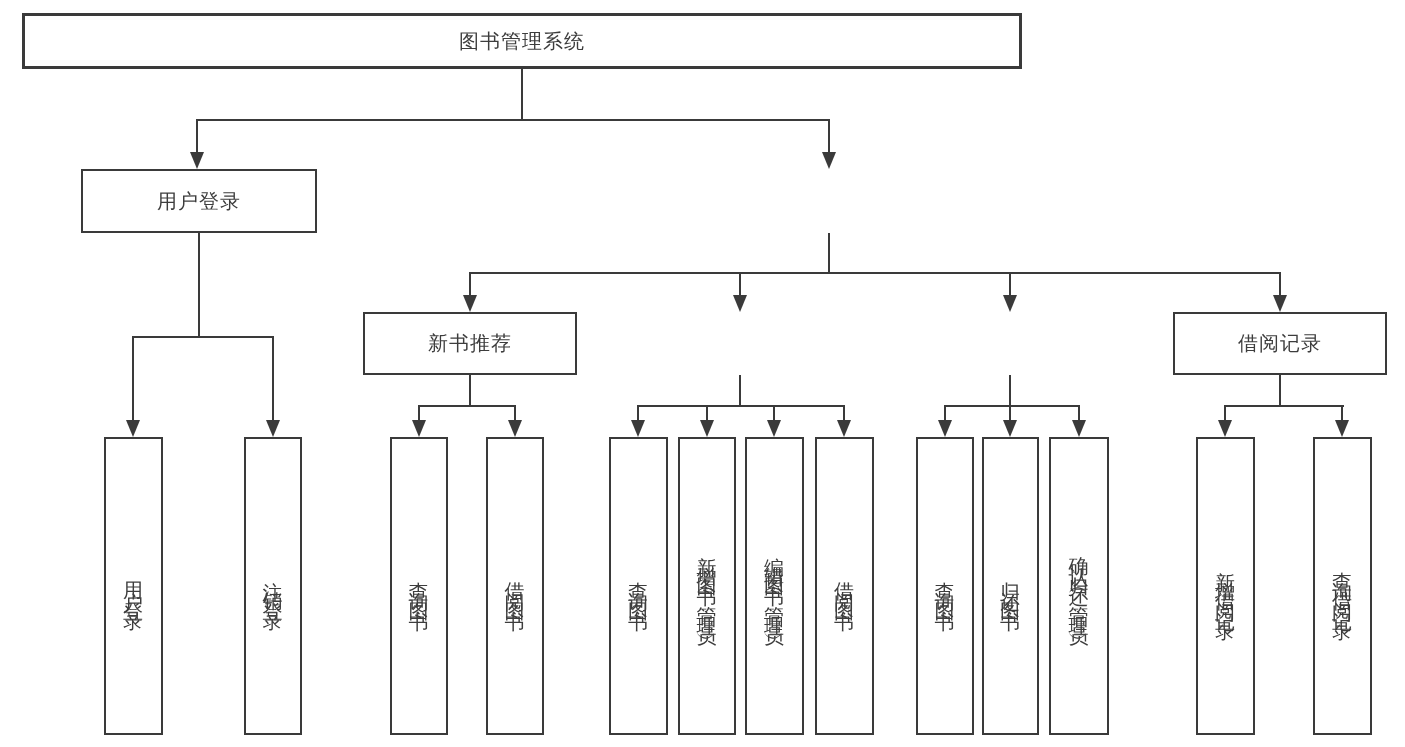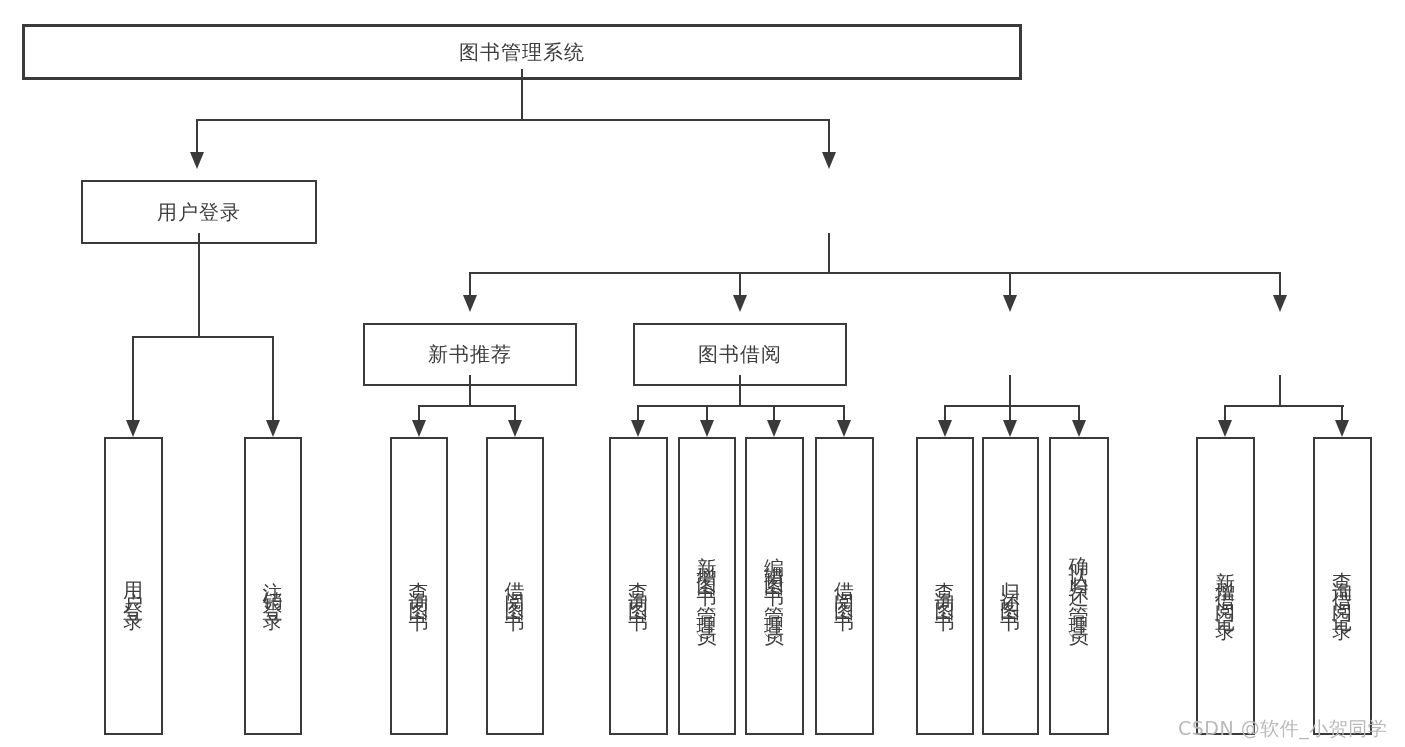--- a/index.html
+++ b/index.html
@@ -13,21 +13,20 @@
   }
   .box{
     position:absolute;
     border:2px solid #3a3a3a;
     background:#ffffff;
     display:flex;align-items:center;justify-content:center;
     box-sizing:border-box;
     font-size:20px;
     letter-spacing:1px;
     color:#3d3d3d;
-    margin-top:11px;
   }
   .root{border-width:3px;}
   .leaf{
     position:absolute;
     top:437px;height:298px;width:58px;
     border:2px solid #3a3a3a;
     background:#ffffff;
     box-sizing:border-box;
     display:flex;align-items:center;justify-content:center;
   }
@@ -68,22 +67,22 @@
     <span>图书管理系统</span>
   </div>
 
   <div class="box" style="left:81px;top:169px;width:236px;height:64px;">
     <span>用户登录</span>
   </div>
 
   <div class="box" style="left:363px;top:312px;width:214px;height:63px;">
     <span>新书推荐</span>
   </div>
-  <div class="box" style="left:633px;top:312px;width:214px;height:63px;">
-    <span>图书借阅</span>
+  <div class="box" style="left:1173px;top:312px;width:214px;height:63px;">
+    <span>借阅记录</span>
   </div>
 
   <div class="leaf" style="left:104px;width:59px;">
     <span>用户登录</span>
   </div>
   <div class="leaf" style="left:244px;">
     <span>注销登录</span>
   </div>
 
   <div class="leaf" style="left:390px;">
@@ -175,15 +174,14 @@
   <div class="line v" style="left:1078px;top:405px;height:17px;"></div>
   <div class="arr" style="left:1072px;top:420px;"></div>
 
   <div class="line v" style="left:1279px;top:375px;height:31px;"></div>
   <div class="line h" style="left:1224px;top:405px;width:120px;"></div>
   <div class="line v" style="left:1224px;top:405px;height:17px;"></div>
   <div class="arr" style="left:1218px;top:420px;"></div>
   <div class="line v" style="left:1341px;top:405px;height:17px;"></div>
   <div class="arr" style="left:1335px;top:420px;"></div>
 
-  <div class="watermark">CSDN @软件_小贺同学</div>
 
 </div>
 
 </body></html>

